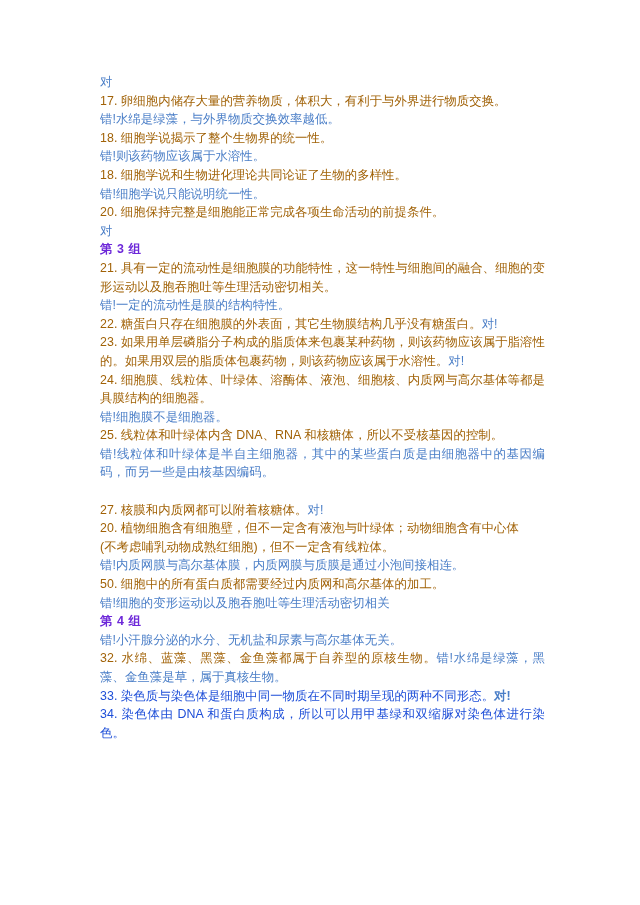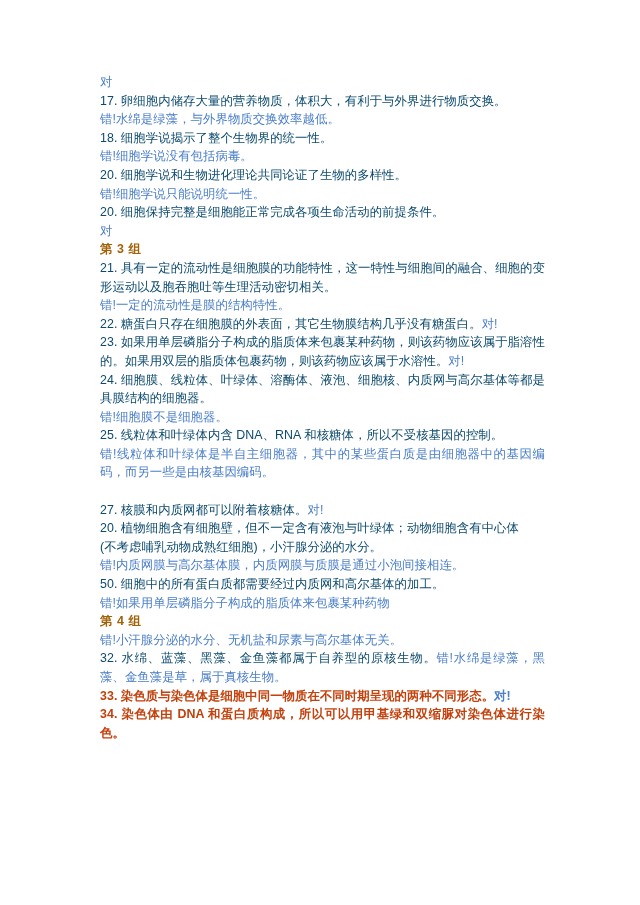--- a/index.html
+++ b/index.html
@@ -29,72 +29,72 @@
     text-justify: inter-ideograph;
     letter-spacing: 0.05px;
   }
   .para {
     margin: 0;
     padding: 0;
     text-align: justify;
     text-justify: inter-ideograph;
   }
   .q {
-    color: #0c4a6e;
+    color: #a16207;
   }
   .ans {
     color: #4a7ec7;
   }
   .ans-b {
     color: #4a7ec7;
     font-weight: bold;
   }
   .group-head {
-    color: #a16207;
+    color: #6d28d9;
     font-weight: bold;
     letter-spacing: 0.6px;
   }
   .bold-q {
-    font-weight: bold;
-    color: #c2410c;
+    font-weight: normal;
+    color: #1d4ed8;
   }
   .blank-line {
     height: 18.6px;
     line-height: 18.6px;
   }
 </style>
 </head>
 <body>
 
 <div id="page">
   <div id="doc-body">
       <div class="para"><span class="ans">对</span></div>
       <div class="para"><span class="q">17. 卵细胞内储存大量的营养物质，体积大，有利于与外界进行物质交换。</span></div>
       <div class="para"><span class="ans">错!水绵是绿藻，与外界物质交换效率越低。</span></div>
       <div class="para"><span class="q">18. 细胞学说揭示了整个生物界的统一性。</span></div>
-      <div class="para"><span class="ans">错!细胞学说没有包括病毒。</span></div>
-      <div class="para"><span class="q">20. 细胞学说和生物进化理论共同论证了生物的多样性。</span></div>
+      <div class="para"><span class="ans">错!则该药物应该属于水溶性。</span></div>
+      <div class="para"><span class="q">18. 细胞学说和生物进化理论共同论证了生物的多样性。</span></div>
       <div class="para"><span class="ans">错!细胞学说只能说明统一性。</span></div>
       <div class="para"><span class="q">20. 细胞保持完整是细胞能正常完成各项生命活动的前提条件。</span></div>
       <div class="para"><span class="ans">对</span></div>
       <div class="para"><span class="group-head">第 3 组</span></div>
       <div class="para"><span class="q">21. 具有一定的流动性是细胞膜的功能特性，这一特性与细胞间的融合、细胞的变形运动以及胞吞胞吐等生理活动密切相关。</span></div>
       <div class="para"><span class="ans">错!一定的流动性是膜的结构特性。</span></div>
       <div class="para"><span class="q">22. 糖蛋白只存在细胞膜的外表面，其它生物膜结构几乎没有糖蛋白。</span><span class="ans">对!</span></div>
       <div class="para"><span class="q">23. 如果用单层磷脂分子构成的脂质体来包裹某种药物，则该药物应该属于脂溶性的。如果用双层的脂质体包裹药物，则该药物应该属于水溶性。</span><span class="ans">对!</span></div>
       <div class="para"><span class="q">24. 细胞膜、线粒体、叶绿体、溶酶体、液泡、细胞核、内质网与高尔基体等都是具膜结构的细胞器。</span></div>
       <div class="para"><span class="ans">错!细胞膜不是细胞器。</span></div>
       <div class="para"><span class="q">25. 线粒体和叶绿体内含 DNA、RNA 和核糖体，所以不受核基因的控制。</span></div>
       <div class="para"><span class="ans">错!线粒体和叶绿体是半自主细胞器，其中的某些蛋白质是由细胞器中的基因编码，而另一些是由核基因编码。</span></div>
       <div class="para blank-line">&nbsp;</div>
       <div class="para"><span class="q">27. 核膜和内质网都可以附着核糖体。</span><span class="ans">对!</span></div>
       <div class="para"><span class="q">20. 植物细胞含有细胞壁，但不一定含有液泡与叶绿体；动物细胞含有中心体</span></div>
-      <div class="para"><span class="q">(不考虑哺乳动物成熟红细胞)，小汗腺分泌的水分。</span></div>
+      <div class="para"><span class="q">(不考虑哺乳动物成熟红细胞)，但不一定含有线粒体。</span></div>
       <div class="para"><span class="ans">错!内质网膜与高尔基体膜，内质网膜与质膜是通过小泡间接相连。</span></div>
       <div class="para"><span class="q">50. 细胞中的所有蛋白质都需要经过内质网和高尔基体的加工。</span></div>
-      <div class="para"><span class="ans">错!如果用单层磷脂分子构成的脂质体来包裹某种药物</span></div>
+      <div class="para"><span class="ans">错!细胞的变形运动以及胞吞胞吐等生理活动密切相关</span></div>
       <div class="para"><span class="group-head">第 4 组</span></div>
       <div class="para"><span class="ans">错!小汗腺分泌的水分、无机盐和尿素与高尔基体无关。</span></div>
       <div class="para"><span class="q">32. 水绵、蓝藻、黑藻、金鱼藻都属于自养型的原核生物。</span><span class="ans">错!水绵是绿藻，黑藻、金鱼藻是草，属于真核生物。</span></div>
       <div class="para"><span class="bold-q">33. 染色质与染色体是细胞中同一物质在不同时期呈现的两种不同形态。</span><span class="ans-b">对!</span></div>
       <div class="para"><span class="bold-q">34. 染色体由 DNA 和蛋白质构成，所以可以用甲基绿和双缩脲对染色体进行染色。</span></div>
     </div>
 </div>
 
 </body></html>

